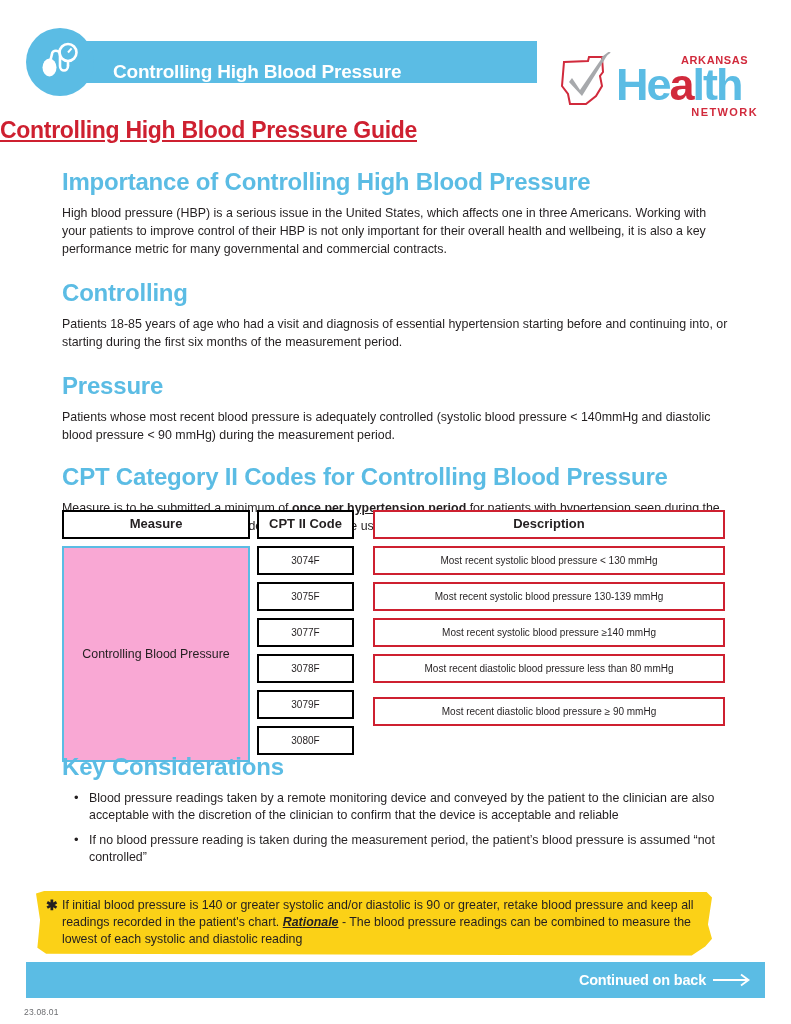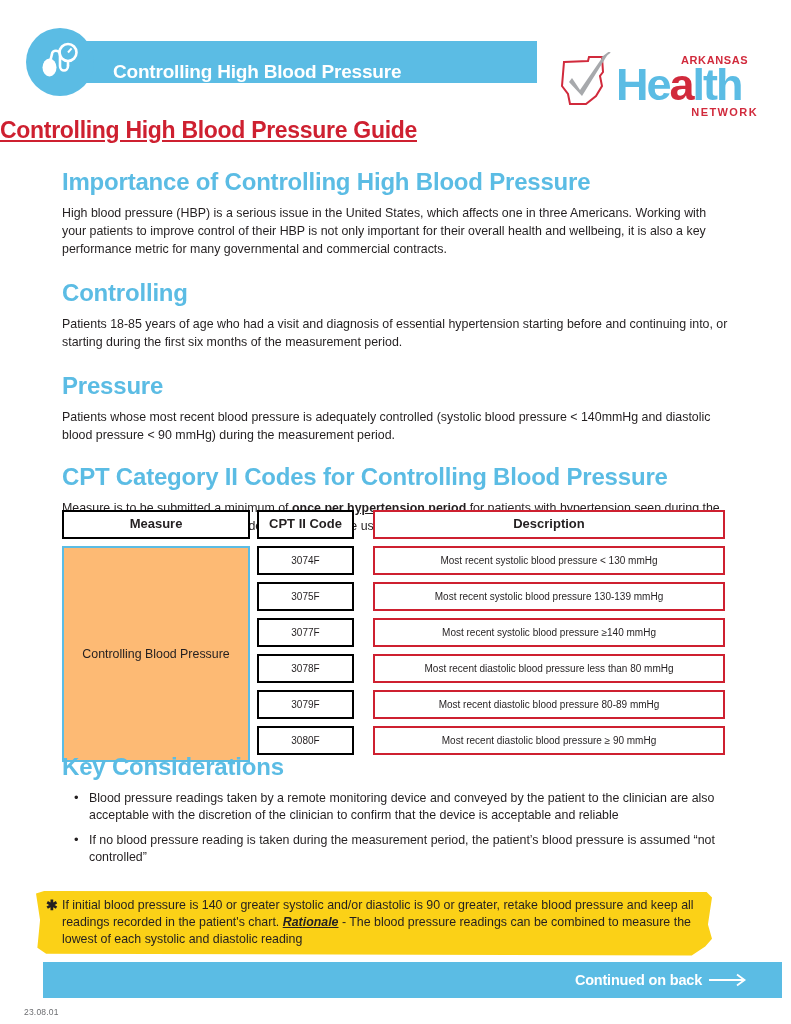--- a/index.html
+++ b/index.html
@@ -148,21 +148,21 @@
   .cell.red  { border: 2px solid #ce2030; margin-left: 12px; }
   .cell.head { font-weight: bold; font-size: 13px; }
   .cell-gap { height: 7px; }
   .measure-body {
     border: 2px solid #5bbce4;
     height: 216px;
     display: flex;
     align-items: center;
     justify-content: center;
     font-size: 12.4px;
-    background: #fdba74;
+    background: #f9a8d4;
     text-align: center;
     padding: 0 8px;
   }
 
   
   .key-section {
     position: absolute;
     left: 62px;
     top: 753px;
     width: 668px;
@@ -220,22 +220,21 @@
   .footer-bar {
     position: absolute;
     left: 26px;
     top: 962px;
     width: 739px;
     height: 36px;
     background: #5bbce4;
     display: flex;
     align-items: center;
     justify-content: flex-end;
-    padding-right: 33px;
-    margin-left: 17px;
+    padding-right: 12px;
   }
   .footer-text {
     color: #ffffff;
     font-size: 14.5px;
     font-weight: bold;
     letter-spacing: -0.2px;
     display: flex;
     align-items: center;
     gap: 7px;
   }
@@ -335,21 +334,20 @@
       <div class="cell red head">Description</div>
       <div class="cell-gap"></div>
       <div class="cell red">Most recent systolic blood pressure &lt; 130 mmHg</div>
       <div class="cell-gap"></div>
       <div class="cell red">Most recent systolic blood pressure 130-139 mmHg</div>
       <div class="cell-gap"></div>
       <div class="cell red">Most recent systolic blood pressure ≥140 mmHg</div>
       <div class="cell-gap"></div>
       <div class="cell red">Most recent diastolic blood pressure less than 80 mmHg</div>
       <div class="cell-gap"></div>
-      <div class="cell red">Most recent diastolic blood pressure 80-89 mmHg</div>
       <div class="cell-gap"></div>
       <div class="cell red">Most recent diastolic blood pressure ≥ 90 mmHg</div>
     </div>
 
   </div>
 </div>
 
 <div class="key-section">
   <h2 class="section-head">Key Considerations</h2>
   <ul class="bullets">

